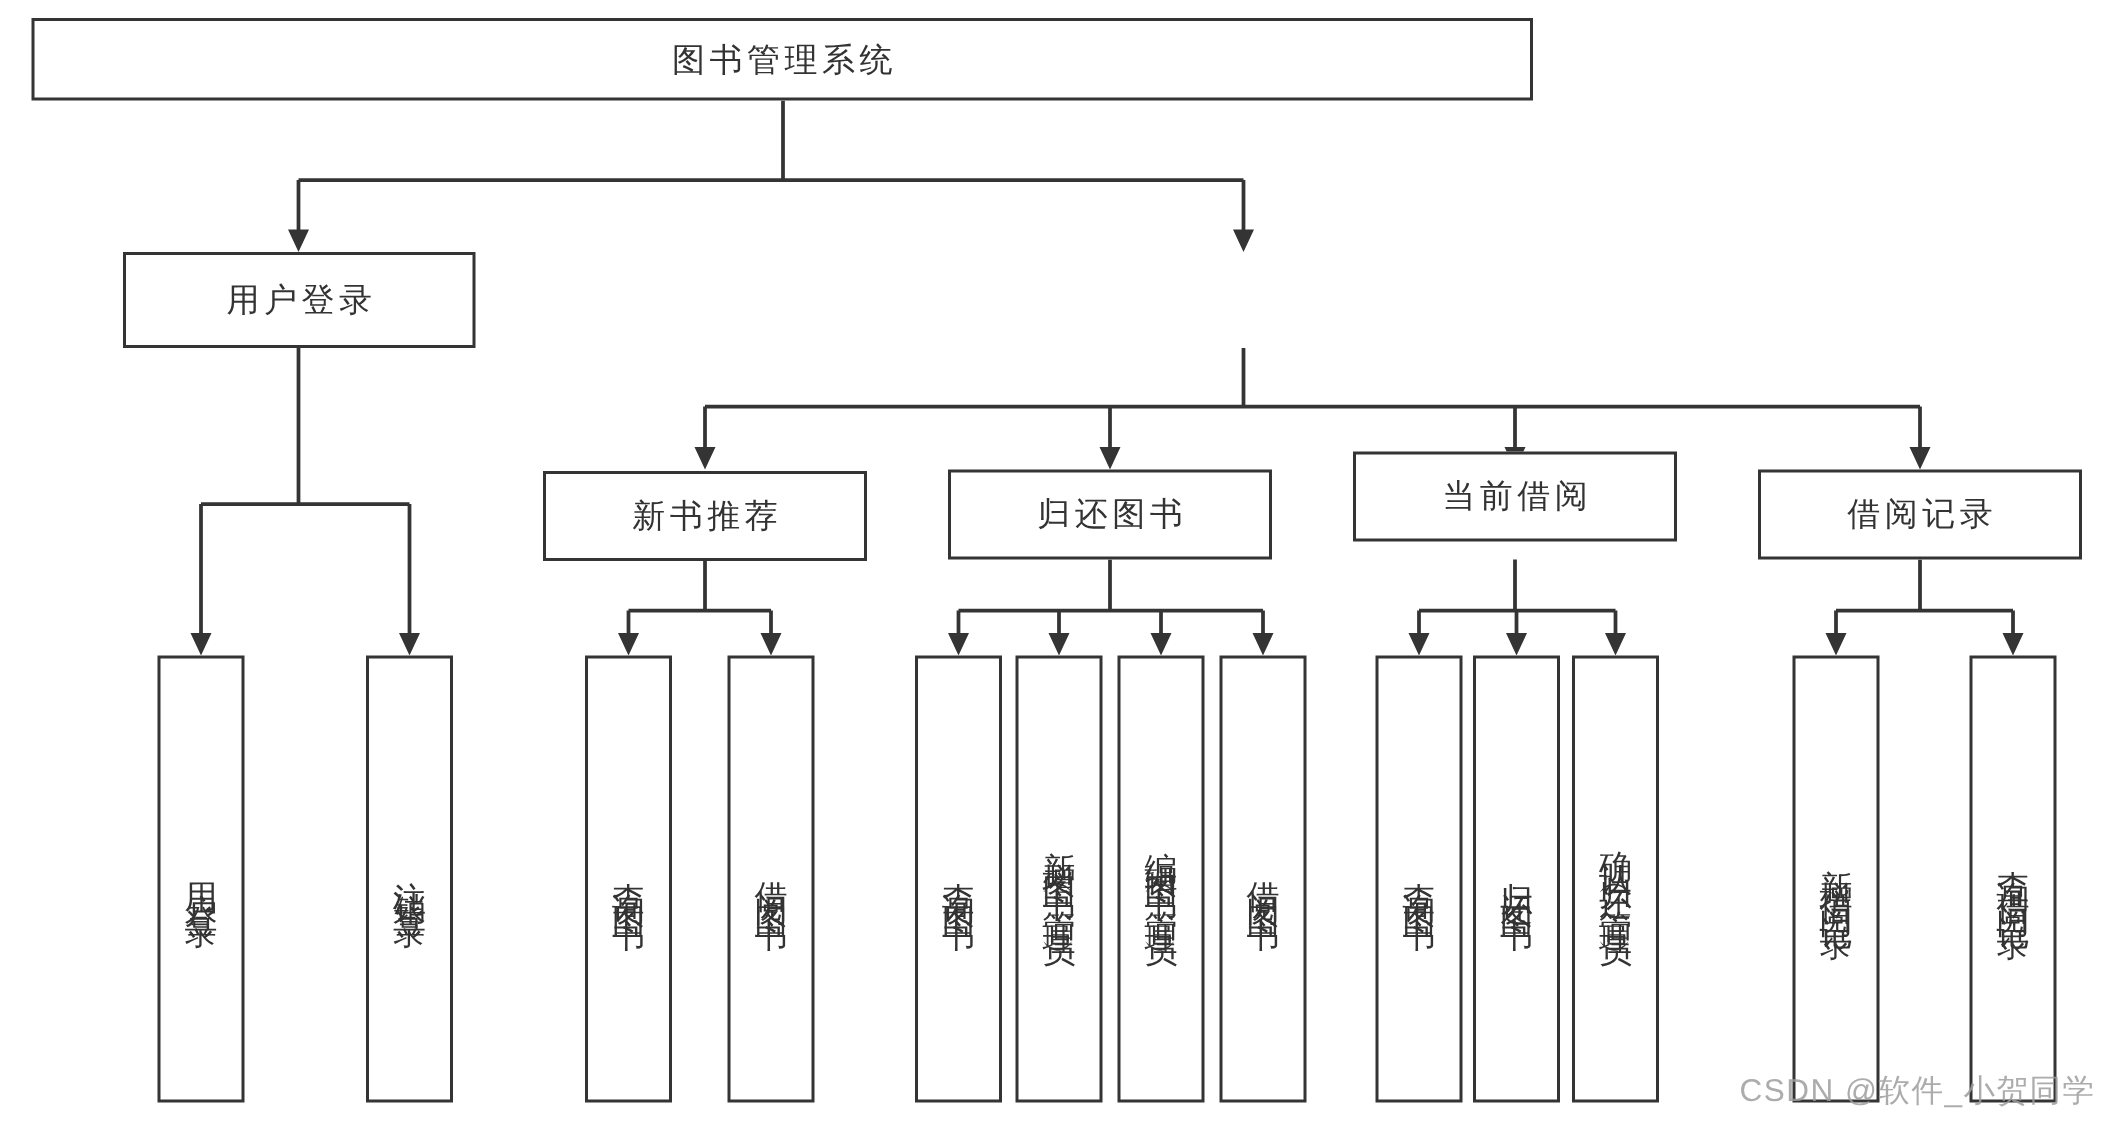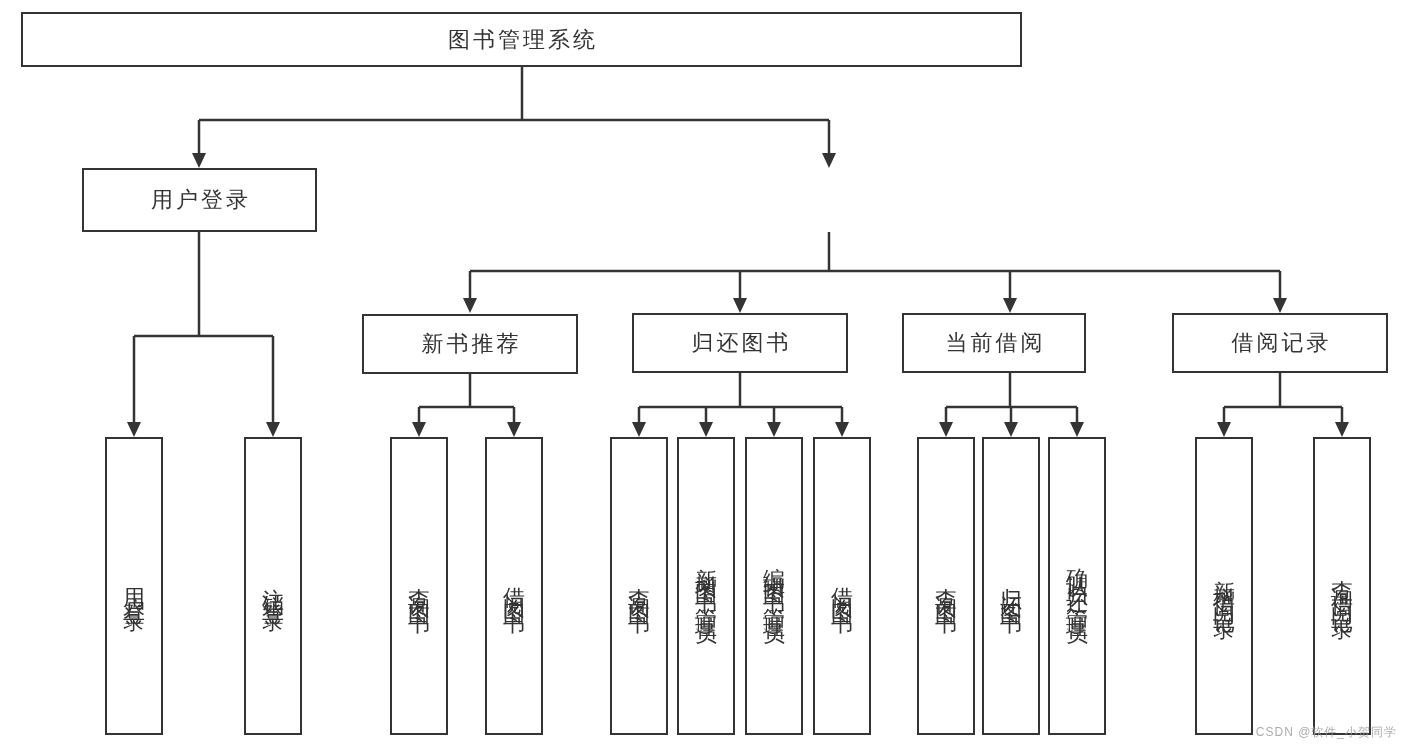--- a/index.html
+++ b/index.html
@@ -6,21 +6,21 @@
   body{font-family:"Liberation Sans","DejaVu Sans",sans-serif;color:#333;}
   .stage{position:relative;width:1405px;height:747px;background:#fff;overflow:hidden;}
   .connectors{position:absolute;left:0;top:0;z-index:1;}
   .connectors .ln{fill:none;stroke:#343434;stroke-width:2.5;}
   .connectors .tri{fill:#343434;stroke:none;}
   .node{position:absolute;box-sizing:border-box;border:2.5px solid #343434;background:#fff;
         display:flex;align-items:center;justify-content:center;z-index:2;}
   .hbox{font-size:22px;letter-spacing:3px;text-indent:3px;white-space:nowrap;}
   .vbox{width:58px;height:298px;top:437px;writing-mode:vertical-rl;text-orientation:mixed;
         font-size:22px;letter-spacing:8px;line-height:1;}
-  .watermark{position:absolute;right:8px;bottom:6px;z-index:3;font-size:12px;
+  .watermark{position:absolute;right:8px;bottom:6px;z-index:3;font-size:21px;
              color:rgba(158,158,158,0.85);letter-spacing:1px;white-space:nowrap;text-align:right;}
 </style>
 </head>
 <body>
 
 <div class="stage">
 
   <svg class="connectors" width="1405" height="747" viewBox="0 0 1405 747" aria-hidden="true">
     <path class="ln" d="
       M522 67 V120
@@ -45,21 +45,21 @@
       M939 422 h14 l-7 15 z  M1004 422 h14 l-7 15 z  M1070 422 h14 l-7 15 z
       M1217 422 h14 l-7 15 z M1335 422 h14 l-7 15 z"></path>
   </svg>
 
   <div class="node hbox" style="left:21px;top:12px;width:1001px;height:55px">图书管理系统</div>
 
   <div class="node hbox" style="left:82px;top:168px;width:235px;height:64px">用户登录</div>
 
   <div class="node hbox" style="left:362px;top:314px;width:216px;height:60px">新书推荐</div>
   <div class="node hbox" style="left:632px;top:313px;width:216px;height:60px">归还图书</div>
-  <div class="node hbox" style="left:902px;top:313px;width:184px;height:60px">当前借阅</div>
+  <div class="node hbox" style="left:902px;top:301px;width:216px;height:60px">当前借阅</div>
   <div class="node hbox" style="left:1172px;top:313px;width:216px;height:60px">借阅记录</div>
 
   <div class="node vbox" style="left:105px">用户登录</div>
   <div class="node vbox" style="left:244px">注销登录</div>
 
   <div class="node vbox" style="left:390px">查询图书</div>
   <div class="node vbox" style="left:485px">借阅图书</div>
 
   <div class="node vbox" style="left:610px">查询图书</div>
   <div class="node vbox" style="left:677px">新增图书（管理员）</div>

